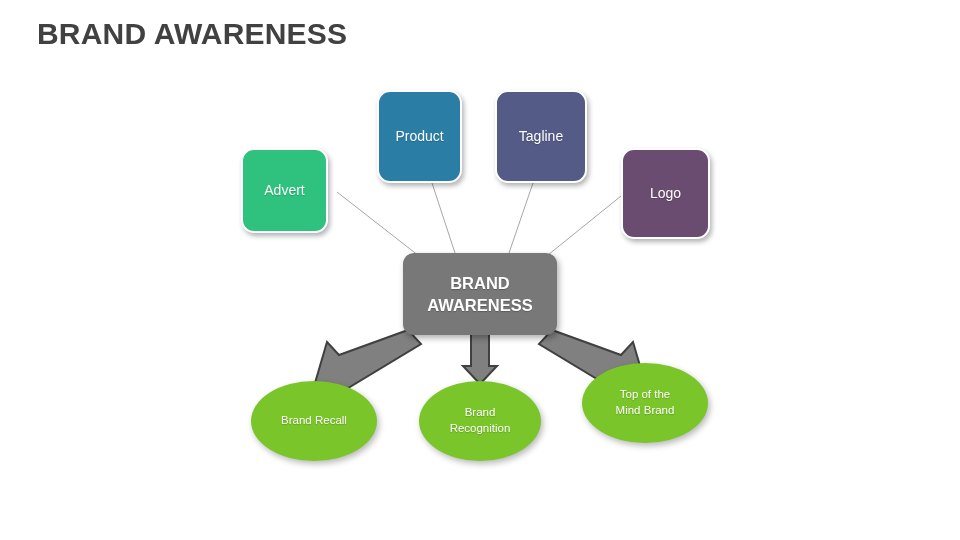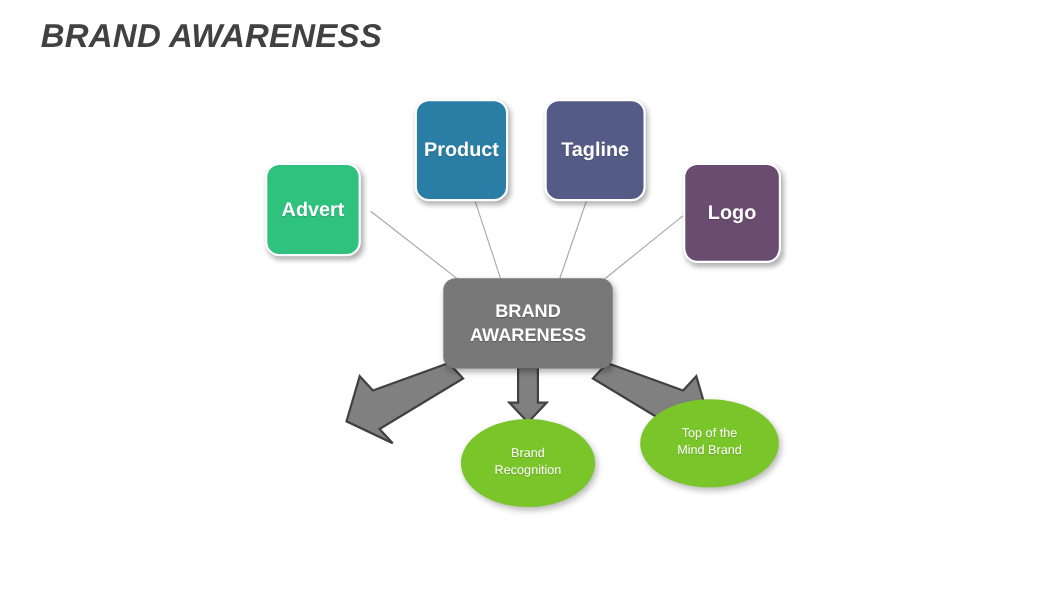--- a/index.html
+++ b/index.html
@@ -23,21 +23,20 @@
   
   #page-title {
     position: absolute;
     left: 37px;
     top: 17px;
     font-size: 30px;
     font-weight: bold;
     letter-spacing: 0.2px;
     color: #414141;
     white-space: nowrap;
-    font-style: italic;
   }
 
   
   #connectors {
     position: absolute;
     left: 0;
     top: 0;
     width: 960px;
     height: 540px;
     pointer-events: none;
@@ -60,22 +59,22 @@
     border: 2px solid #ffffff;
     box-sizing: border-box;
     display: flex;
     align-items: center;
     justify-content: center;
     box-shadow: 2px 3px 5px rgba(0,0,0,0.30);
     z-index: 5;
   }
   .src-box .src-label {
     color: #ffffff;
-    font-size: 18px;
-    font-weight: bold;
+    font-size: 14px;
+    font-weight: normal;
     text-align: left;
     line-height: 1.15;
     text-shadow: 0 1px 1px rgba(0,0,0,0.20);
   }
 
   #box-advert   { left: 241px; top: 148px; width: 87px;  height: 85px; }
   #box-product  { left: 377px; top: 90px;  width: 85px;  height: 93px; }
   #box-tagline  { left: 495px; top: 90px;  width: 92px;  height: 93px; }
   #box-logo     { left: 621px; top: 148px; width: 89px;  height: 91px; }
 
@@ -167,20 +166,23 @@
     <g fill="#808080" stroke="#404040" stroke-width="2" stroke-linejoin="miter">
 
       <polygon points="408,330 421,344 345,390 357,403 315,383 327,342 339,355"></polygon>
 
       <polygon points="471,334 489,334 489,366 497,366 480,384 463,366 471,366"></polygon>
 
       <polygon points="552,330 539,344 615,390 603,403 645,383 633,342 621,355"></polygon>
     </g>
   </svg>
 
+  <div class="outcome" id="ellipse-recall" style="background:#7AC52A;">
+    <span class="outcome-label">Brand Recall</span>
+  </div>
 
   <div class="outcome" id="ellipse-recognition" style="background:#7AC52A;">
     <span class="outcome-label">Brand
 Recognition</span>
   </div>
 
   <div class="outcome" id="ellipse-topofmind" style="background:#7AC52A;">
     <span class="outcome-label">Top of the
 Mind Brand</span>
   </div>

